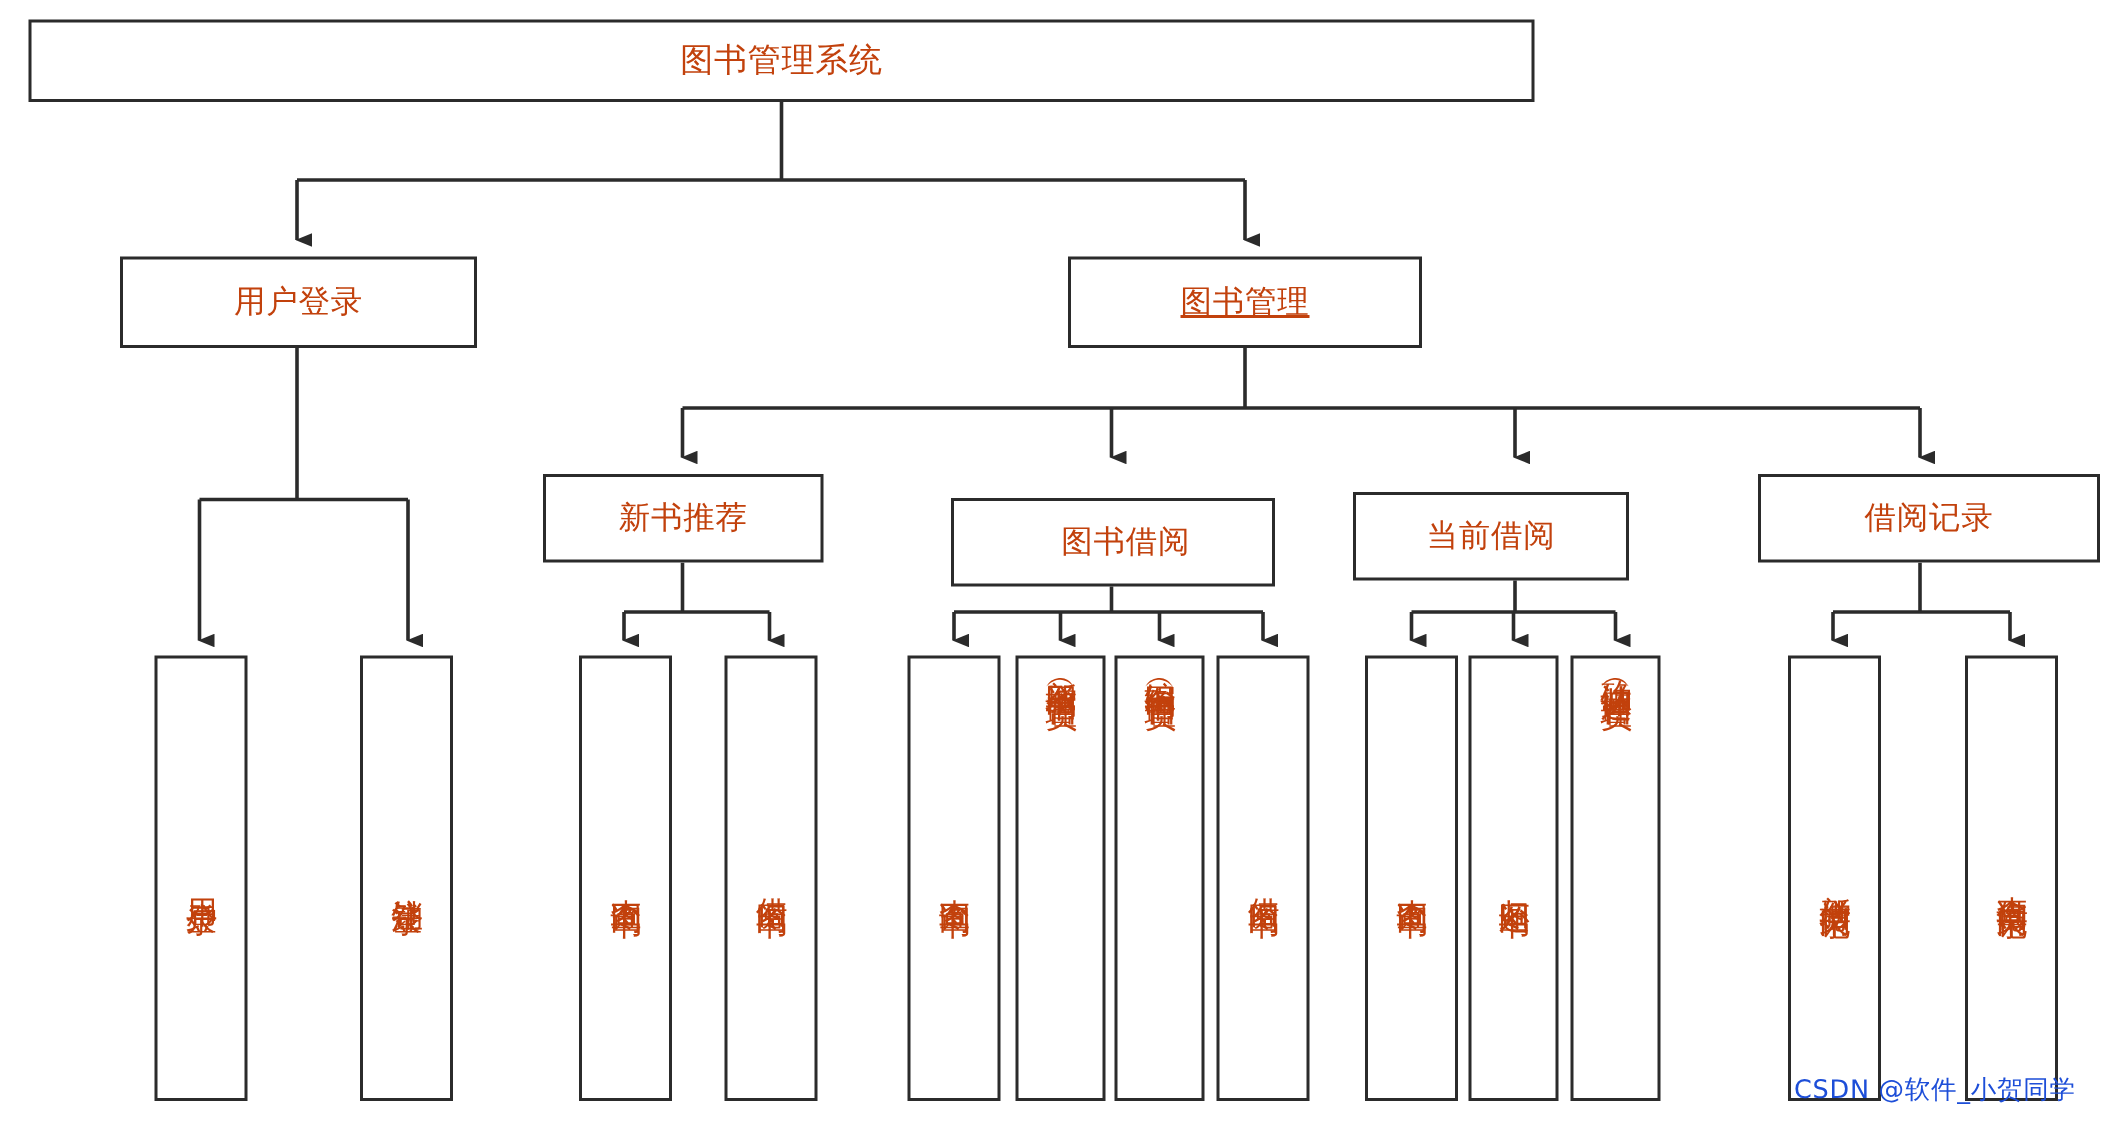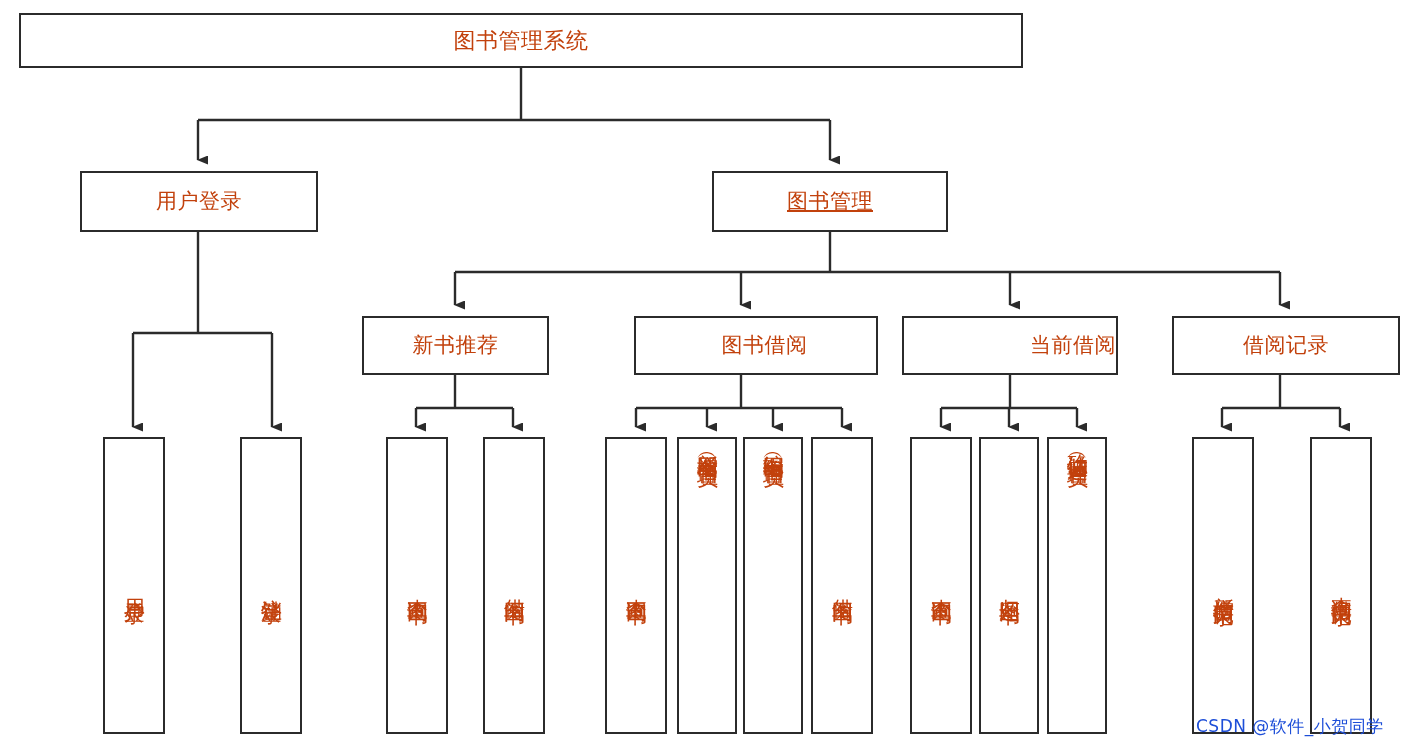--- a/index.html
+++ b/index.html
@@ -145,25 +145,25 @@
   </div>
 
   <div class="node h" style="left:712px; top:171px; width:236px; height:61px;text-decoration:underline;">
     <span class="label">图书管理</span>
   </div>
 
   <div class="node h" style="left:362px; top:316px; width:187px; height:59px;">
     <span class="label">新书推荐</span>
   </div>
 
-  <div class="node h" style="left:634px; top:316px; width:244px; height:59px;padding-left:17px;">
+  <div class="node h" style="left:634px; top:332px; width:216px; height:59px;padding-left:17px;">
     <span class="label">图书借阅</span>
   </div>
 
-  <div class="node h" style="left:902px; top:316px; width:216px; height:59px;justify-content:flex-end;">
+  <div class="node h" style="left:902px; top:328px; width:184px; height:59px;">
     <span class="label">当前借阅</span>
   </div>
 
   <div class="node h" style="left:1172px; top:316px; width:228px; height:59px;">
     <span class="label">借阅记录</span>
   </div>
 
   <div class="node v" style="left:103px; top:437px; width:62px; height:297px;">
     <span class="label">用户登录</span>
   </div>

